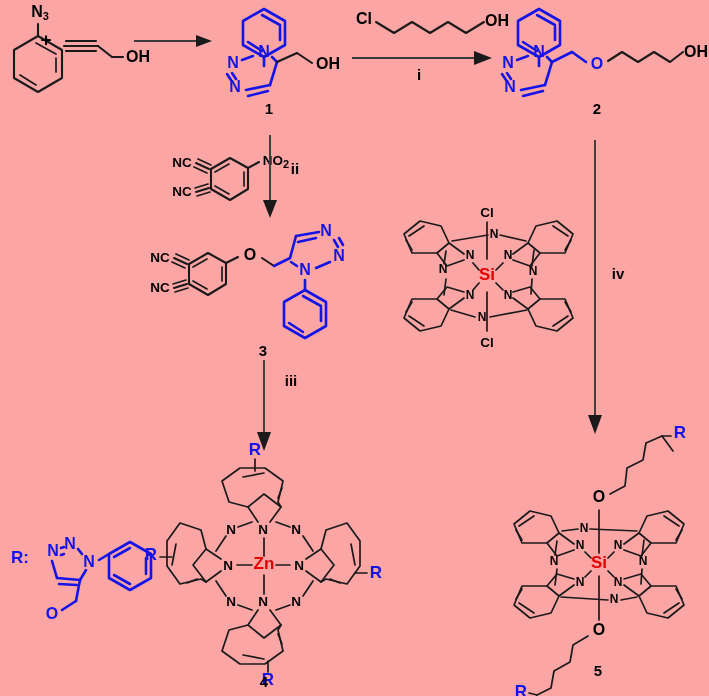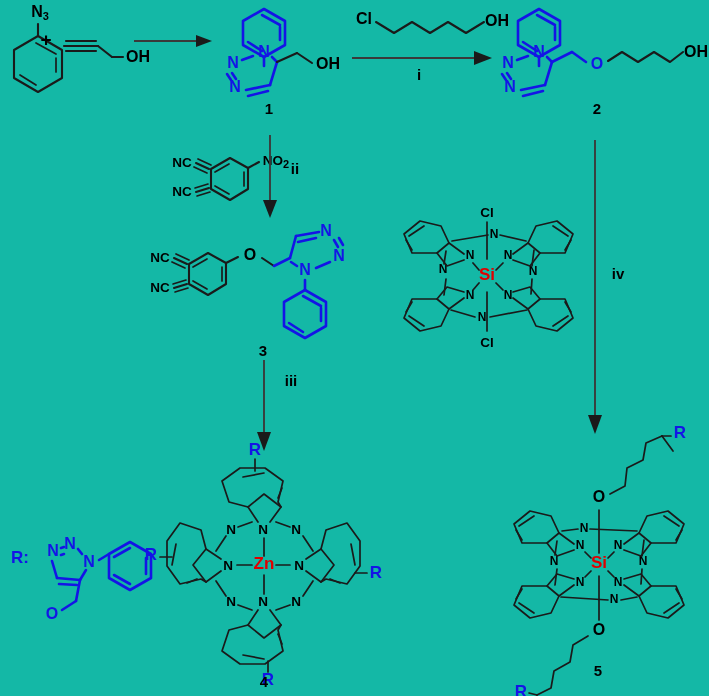--- a/index.html
+++ b/index.html
@@ -4,21 +4,21 @@
 <style>
   html, body {
     margin: 0;
     padding: 0;
     background: #ffffff;
   }
   #scheme-root {
     position: relative;
     width: 709px;
     height: 696px;
-    background: #14b8a6;
+    background: #fca5a5;
     font-family: "Liberation Sans", sans-serif;
     overflow: hidden;
   }
   svg.scheme-canvas {
     position: absolute;
     left: 0;
     top: 0;
     width: 709px;
     height: 696px;
   }

